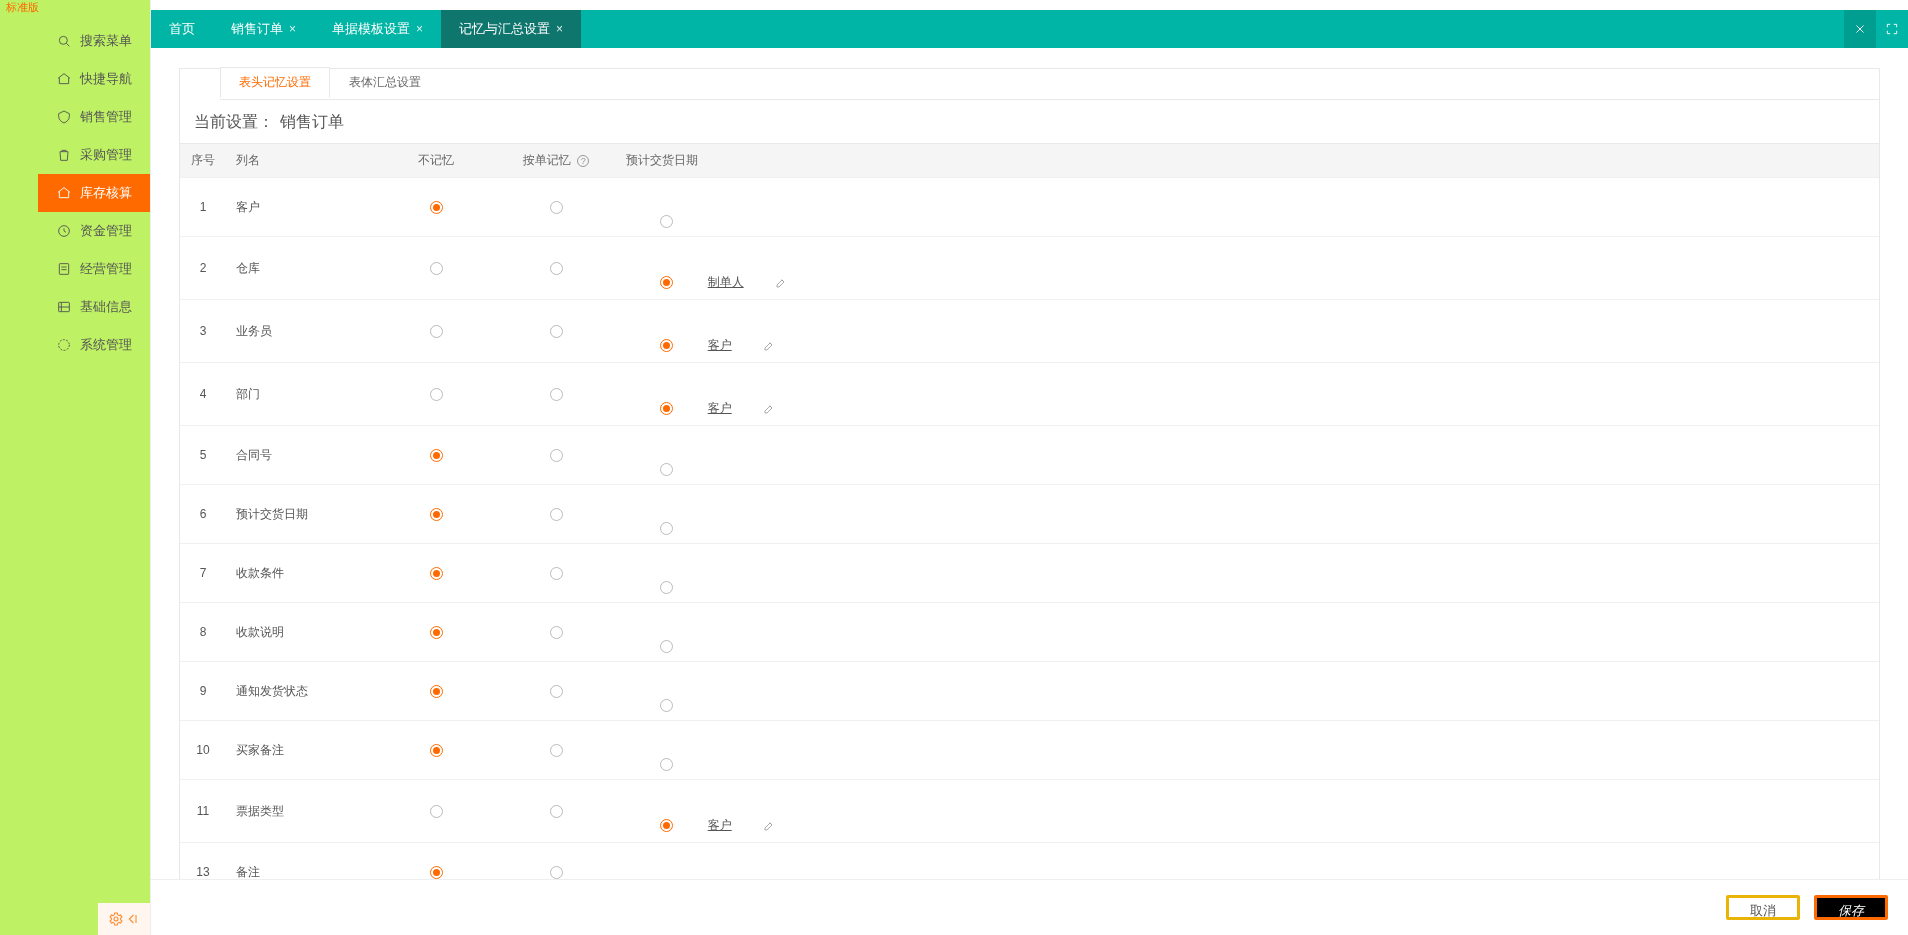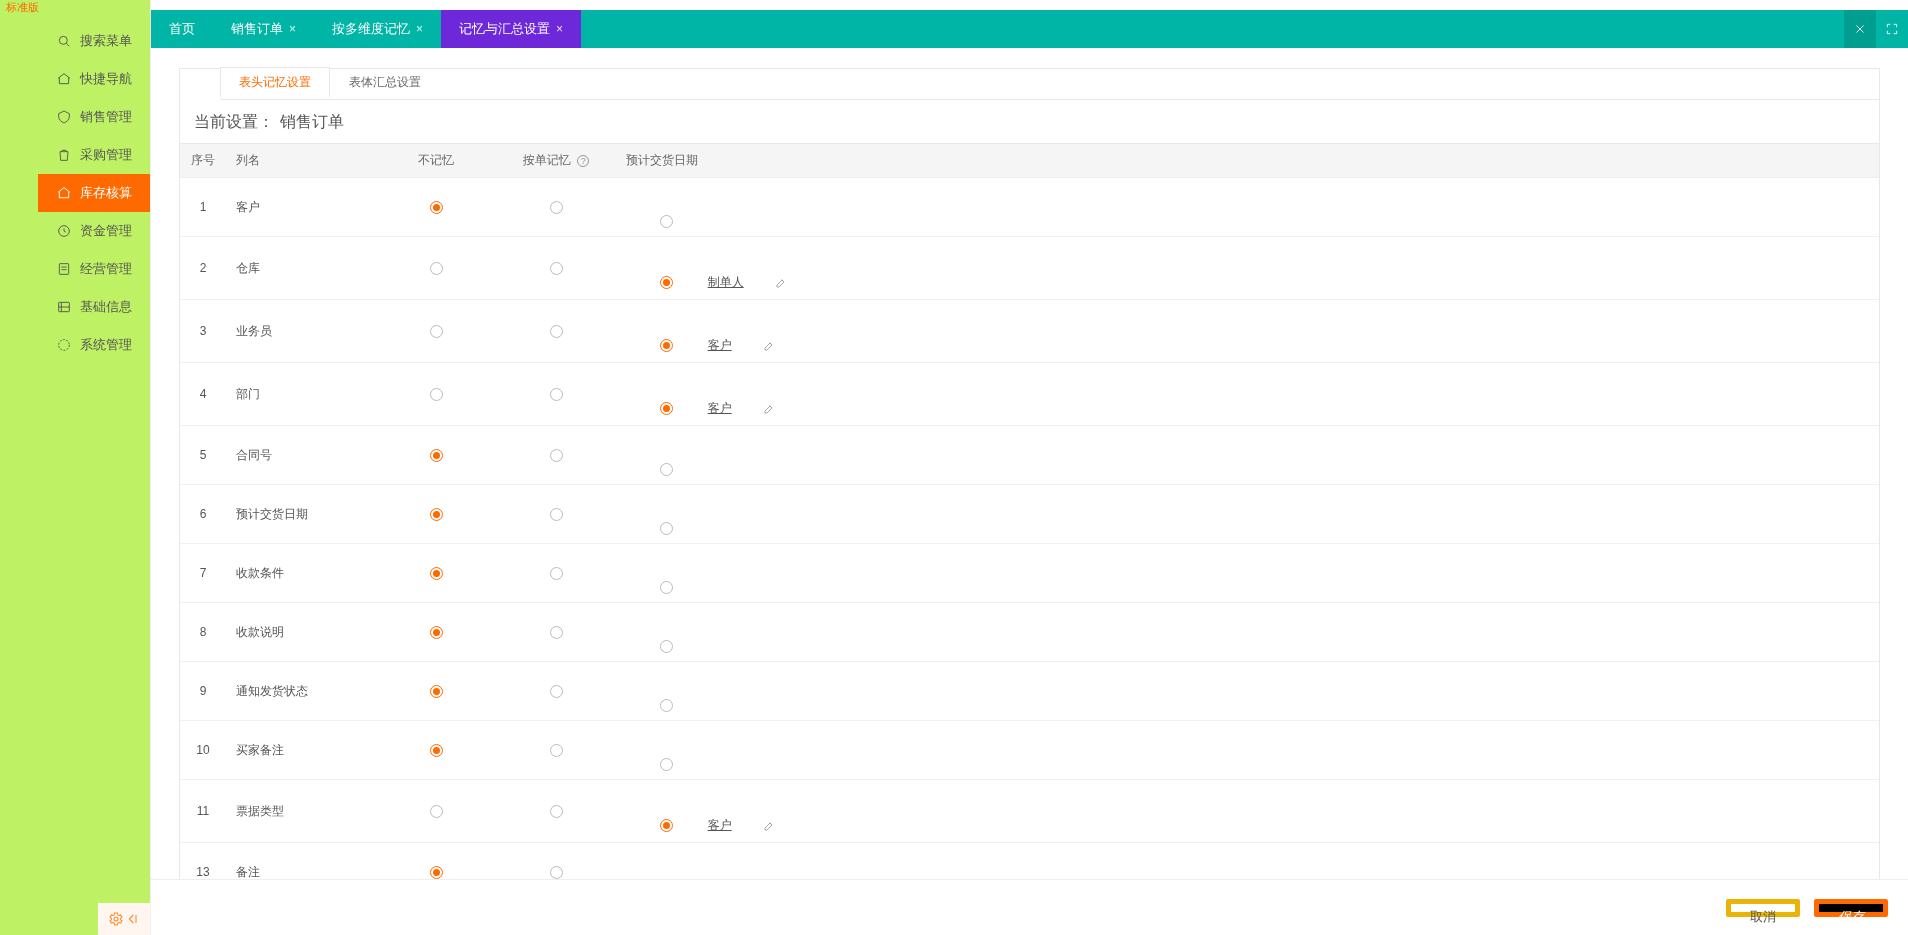--- a/index.html
+++ b/index.html
@@ -19,21 +19,21 @@
 .sidebar-footer { margin-top: auto; display: flex; align-items: center; justify-content: space-between; padding: 8px 10px; background: #fff6ef; }
 .sidebar-footer .gear, .sidebar-footer .collapse { color: #ff8a2b; cursor: pointer; display: inline-flex; }
 .sidebar-footer svg { width: 16px; height: 16px; stroke: #ff8a2b; fill: none; stroke-width: 1.6; }
 
 .main { flex: 1; display: flex; flex-direction: column; position: relative; }
 
 .top-strip { height: 10px; background: #fff; }
 
 .tabbar { height: 38px; background: #00b5a5; display: flex; align-items: stretch; position: relative; }
 .tab { display: flex; align-items: center; padding: 0 18px; color: #fff; font-size: 13px; cursor: pointer; position: relative; }
-.tab.active { background: #6d28d9; }
+.tab.active { background: #0f766e; }
 .tab .close-x { margin-left: 6px; font-size: 12px; opacity: .85; }
 .tabbar-right { margin-left: auto; display: flex; align-items: center; }
 .tabbar-right .tb-btn { width: 32px; height: 38px; display: flex; align-items: center; justify-content: center; color: #fff; cursor: pointer; }
 .tabbar-right .tb-btn.close { background: #009e90; }
 .tabbar-right svg { width: 14px; height: 14px; stroke: #fff; fill: none; stroke-width: 1.6; }
 
 .content { flex: 1; padding: 20px 28px 10px 28px; display: flex; flex-direction: column; overflow: hidden; }
 
 .card { border: 1px solid #e8e8e8; flex: 1; display: flex; flex-direction: column; background: #fff; }
 
@@ -60,21 +60,21 @@
 .radio.checked { border-color: #ff6a00; }
 
 .multi-cell { display: flex; align-items: center; gap: 14px; margin-top: 29px; }
 .dim-link { color: #555; text-decoration: underline; cursor: pointer; }
 .edit-icon { display: inline-flex; width: 12px; height: 12px; cursor: pointer; }
 .edit-icon svg { width: 12px; height: 12px; stroke: #888; fill: none; stroke-width: 1.4; }
 
 .help-icon { display: inline-flex; width: 12px; height: 12px; border: 1px solid #999; border-radius: 50%; font-size: 9px; align-items: center; justify-content: center; color: #999; margin-left: 3px; }
 
 .footer { height: 56px; border-top: 1px solid #eee; display: flex; align-items: center; justify-content: flex-end; gap: 14px; padding-right: 20px; }
-.btn { min-width: 74px; height: 16px; padding: 4px 18px; border: 5px solid #eab308; background: #fff; font-size: 13px; color: #555; cursor: pointer; border-radius: 2px; }
+.btn { min-width: 74px; height: 25px; padding: 4px 18px; border: 3px solid #eab308; background: #fff; font-size: 13px; color: #555; cursor: pointer; border-radius: 2px; }
 .btn.primary { background: #000000; border-color: #ff6a00; color: #fff; font-style: italic; }
 </style>
 </head>
 <body>
 
 <div class="app">
   <span class="edition-label">标准版</span>
 
   <aside class="sidebar">
 
@@ -178,21 +178,21 @@
   <div class="main">
     <div class="top-strip"></div>
 
     <div class="tabbar">
       <div id="tabs-host" style="display: contents;"><div class="tab">
             <span>首页</span>
           </div><div class="tab">
             <span>销售订单</span>
             <span class="close-x">×</span>
           </div><div class="tab">
-            <span>按多维度记忆</span>
+            <span>单据模板设置</span>
             <span class="close-x">×</span>
           </div><div class="tab active">
             <span>记忆与汇总设置</span>
             <span class="close-x">×</span>
           </div></div>
       <div class="tabbar-right">
         <span class="tb-btn close">
           <svg viewBox="0 0 24 24">
               <path d="M6 6l12 12M18 6L6 18"></path>
             </svg>

